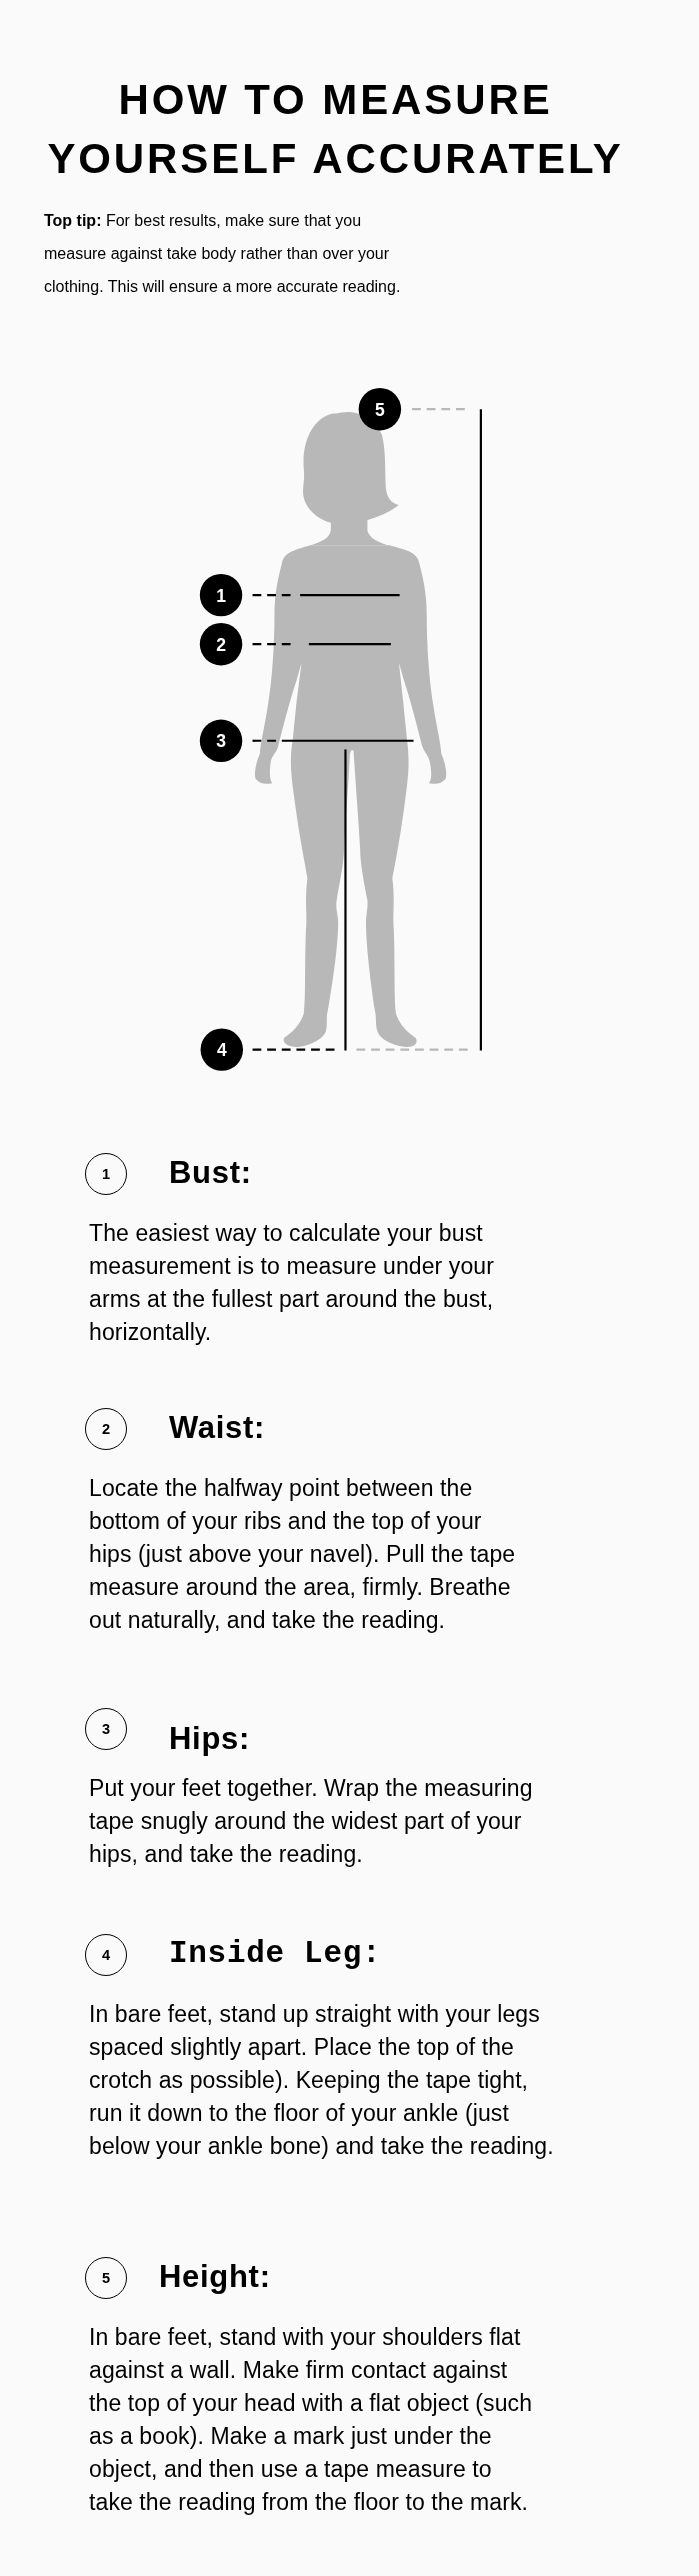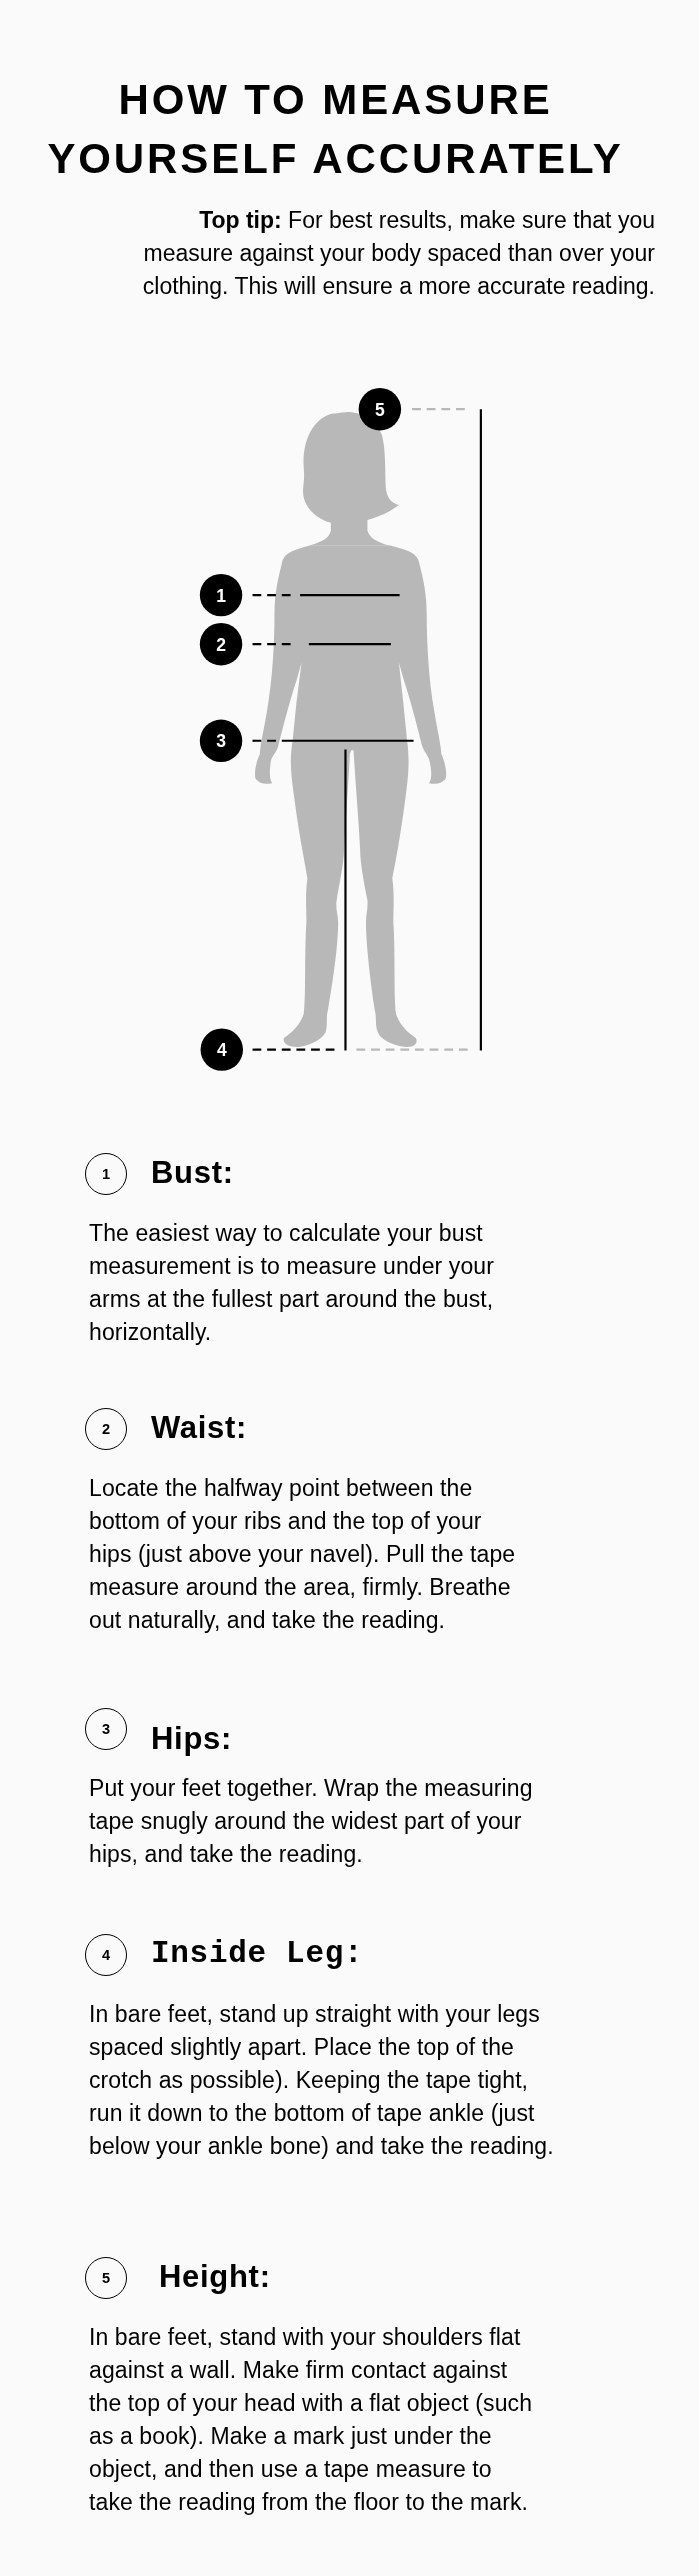--- a/index.html
+++ b/index.html
@@ -9,49 +9,49 @@
     font-family: "Liberation Sans", "DejaVu Sans", sans-serif;
   }
   .title {
     position: absolute; left: 0; width: 671px; top: 70px;
     text-align: center; font-weight: bold; font-size: 42px;
     line-height: 59px; letter-spacing: 2.9px; margin: 0;
   }
   .title span { display: block; }
   .tip {
     position: absolute; left: 44px; width: 611px; top: 204px;
-    text-align: right; font-size: 23px; line-height: 33px; margin: 0;
+    text-align: left; font-size: 16px; line-height: 33px; margin: 0;
   }
   .tip b { font-weight: bold; }
   .diagram { position: absolute; left: 0; top: 0; width: 699px; height: 1098px; pointer-events: none; }
   .section { position: absolute; left: 0; width: 699px; }
   .sec-circle {
     position: absolute; left: 85px; width: 40px; height: 40px;
     border: 1.8px solid #000; border-radius: 50%;
     font-size: 14.6px; font-weight: bold; line-height: 40px; text-align: center;
   }
   .sec-heading {
-    position: absolute; left: 151px; font-size: 31px; font-weight: bold;
+    position: absolute; left: 169px; font-size: 31px; font-weight: bold;
     letter-spacing: 0.7px; line-height: 42px; margin: 0;
   }
   .sec-body {
     position: absolute; left: 86px; width: 556px;
     font-size: 23px; line-height: 33px; margin: 3px; letter-spacing: 0.1px;
   }
   .sec-body span { display: block; white-space: nowrap; }
 </style>
 </head>
 <body>
 
 <h1 class="title">
   <span>HOW TO MEASURE</span>
   <span>YOURSELF ACCURATELY</span>
 </h1>
 
-<p class="tip"><b>Top tip:</b><span> For best results, make sure that you</span><br><span>measure against your body spaced than over your</span><br><span>clothing. This will ensure a more accurate reading.</span></p>
+<p class="tip"><b>Top tip:</b><span> For best results, make sure that you</span><br><span>measure against take body rather than over your</span><br><span>clothing. This will ensure a more accurate reading.</span></p>
 
 <svg class="diagram" width="699" height="1098" viewBox="0 0 955 1500" xmlns="http://www.w3.org/2000/svg">
 
   <g fill="#b8b8b8">
 
     <path d="M455 565 C430 570 412 600 415 640 C417 660 412 665 415 680 C420 700 440 712 455 715 L482 715 C500 712 525 705 545 690 C535 688 528 680 527 665 C526 640 527 615 522 595 C515 575 495 562 472 563 C465 563 460 565 455 565 Z"></path>
 
     <path d="M452 700 L502 700 L502 725 C505 735 515 740 530 745 L424 745 C440 740 450 735 452 725 Z"></path>
 
     <path d="M424 745 C400 752 388 755 385 770 C380 790 375 810 375 840 C375 880 372 930 365 970 C360 1000 356 1015 355 1030 C350 1040 346 1060 350 1065 C355 1070 360 1072 372 1070 C368 1065 368 1055 370 1040 C372 1032 378 1028 380 1020 C385 1000 395 960 405 930 C408 920 410 912 412 905 L405 960 L400 1010 C395 1040 398 1060 402 1090 C410 1150 417 1180 420 1200 C416 1230 420 1250 418 1270 C416 1320 418 1360 415 1385 C410 1400 400 1410 388 1418 C385 1425 395 1432 410 1430 C425 1428 440 1420 445 1410 C448 1400 445 1390 448 1380 C455 1340 462 1290 462 1260 C462 1250 458 1240 460 1230 C463 1210 470 1180 470 1160 C472 1120 476 1075 478 1030 L480 1025 L483 1025 C486 1075 490 1120 492 1160 C492 1180 498 1210 502 1230 C503 1240 500 1250 500 1260 C500 1290 506 1340 512 1380 C515 1390 512 1400 516 1410 C520 1420 535 1428 552 1430 C566 1432 572 1425 568 1418 C556 1410 546 1400 541 1385 C538 1360 540 1320 538 1270 C536 1250 540 1230 536 1200 C540 1180 546 1150 554 1090 C558 1060 560 1040 556 1010 L551 960 L545 905 C547 912 549 920 552 930 C562 960 572 1000 577 1020 C580 1028 585 1032 587 1040 C590 1055 590 1065 586 1070 C598 1072 603 1070 608 1065 C612 1060 608 1040 603 1030 C602 1015 598 1000 593 970 C586 930 583 880 583 840 C583 810 578 790 573 770 C570 755 558 752 532 745 Z"></path>
@@ -142,21 +142,21 @@
   </p>
 </div>
 
 <div class="section" style="top:1934px;">
   <div class="sec-circle" style="top:0;">4</div>
   <h2 class="sec-heading" style="top:-0.7px;font-family:Liberation Mono, monospace;">Inside Leg:</h2>
   <p class="sec-body" style="top:61px;">
     <span>In bare feet, stand up straight with your legs</span>
     <span>spaced slightly apart. Place the top of the</span>
     <span>crotch as possible). Keeping the tape tight,</span>
-    <span>run it down to the bottom of tape ankle (just</span>
+    <span>run it down to the floor of your ankle (just</span>
     <span>below your ankle bone) and take the reading.</span>
   </p>
 </div>
 
 <div class="section" style="top:2257px;">
   <div class="sec-circle" style="top:0;">5</div>
   <h2 class="sec-heading" style="top:-0.7px; left:159px;">Height:</h2>
   <p class="sec-body" style="top:61px;">
     <span>In bare feet, stand with your shoulders flat</span>
     <span>against a wall. Make firm contact against</span>

